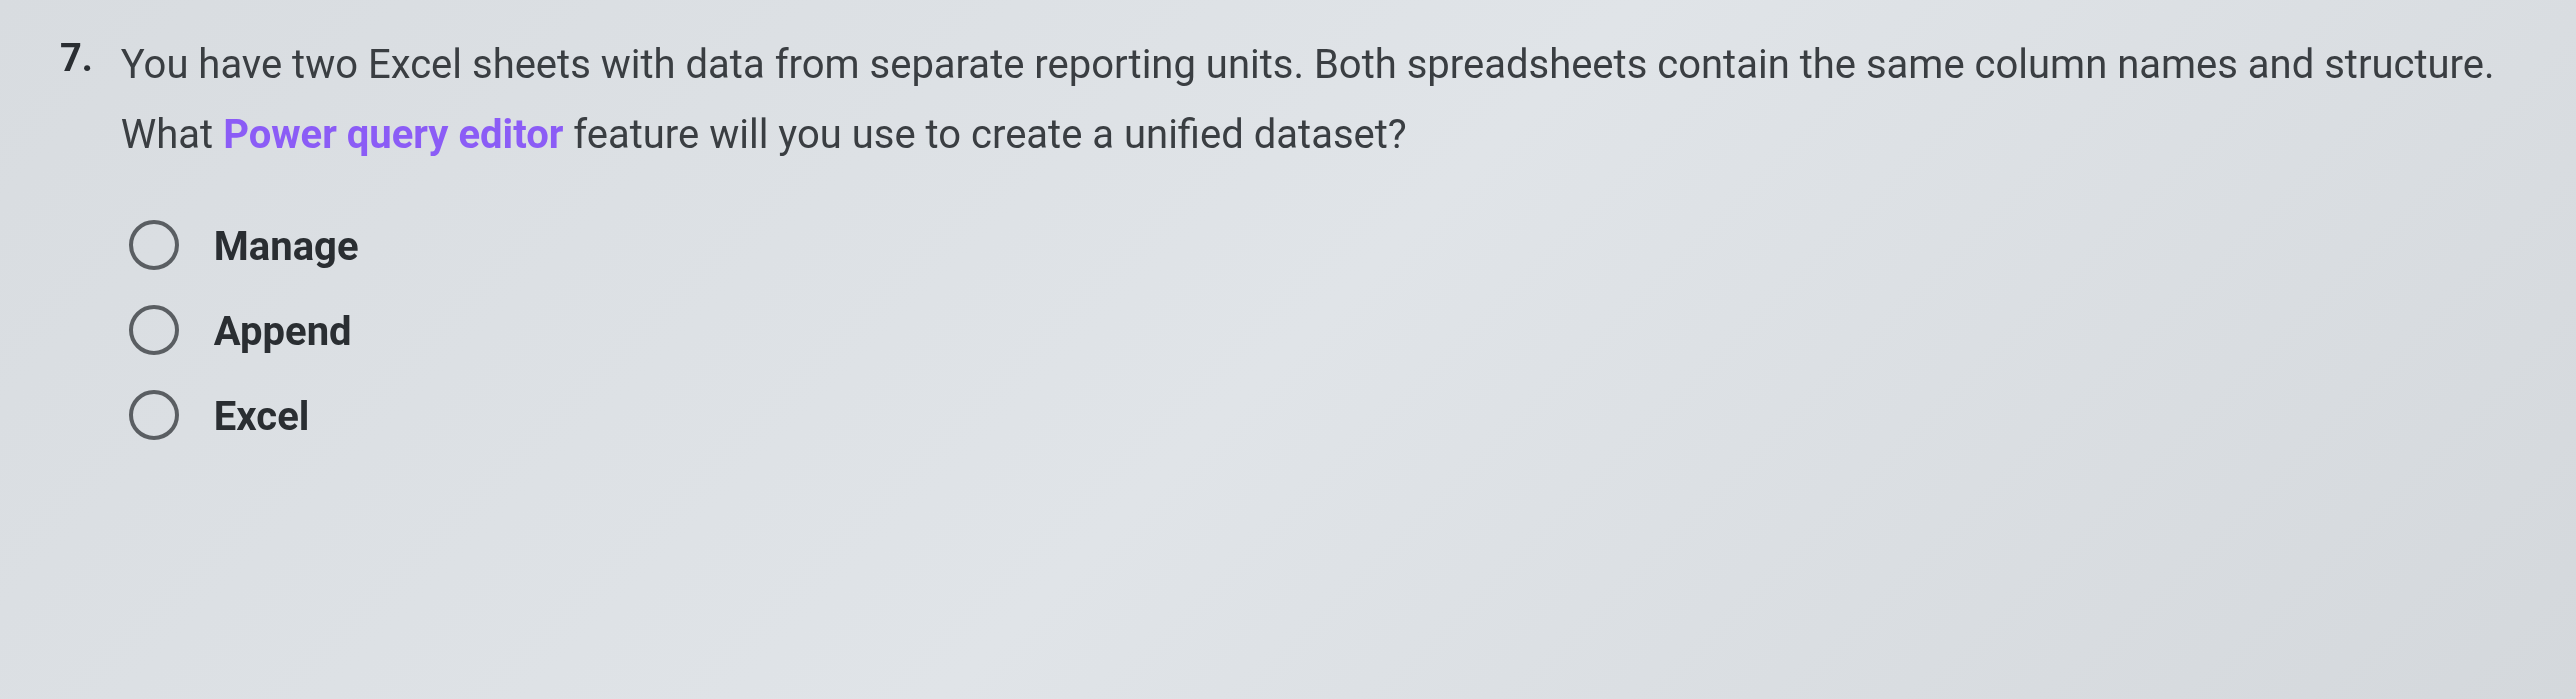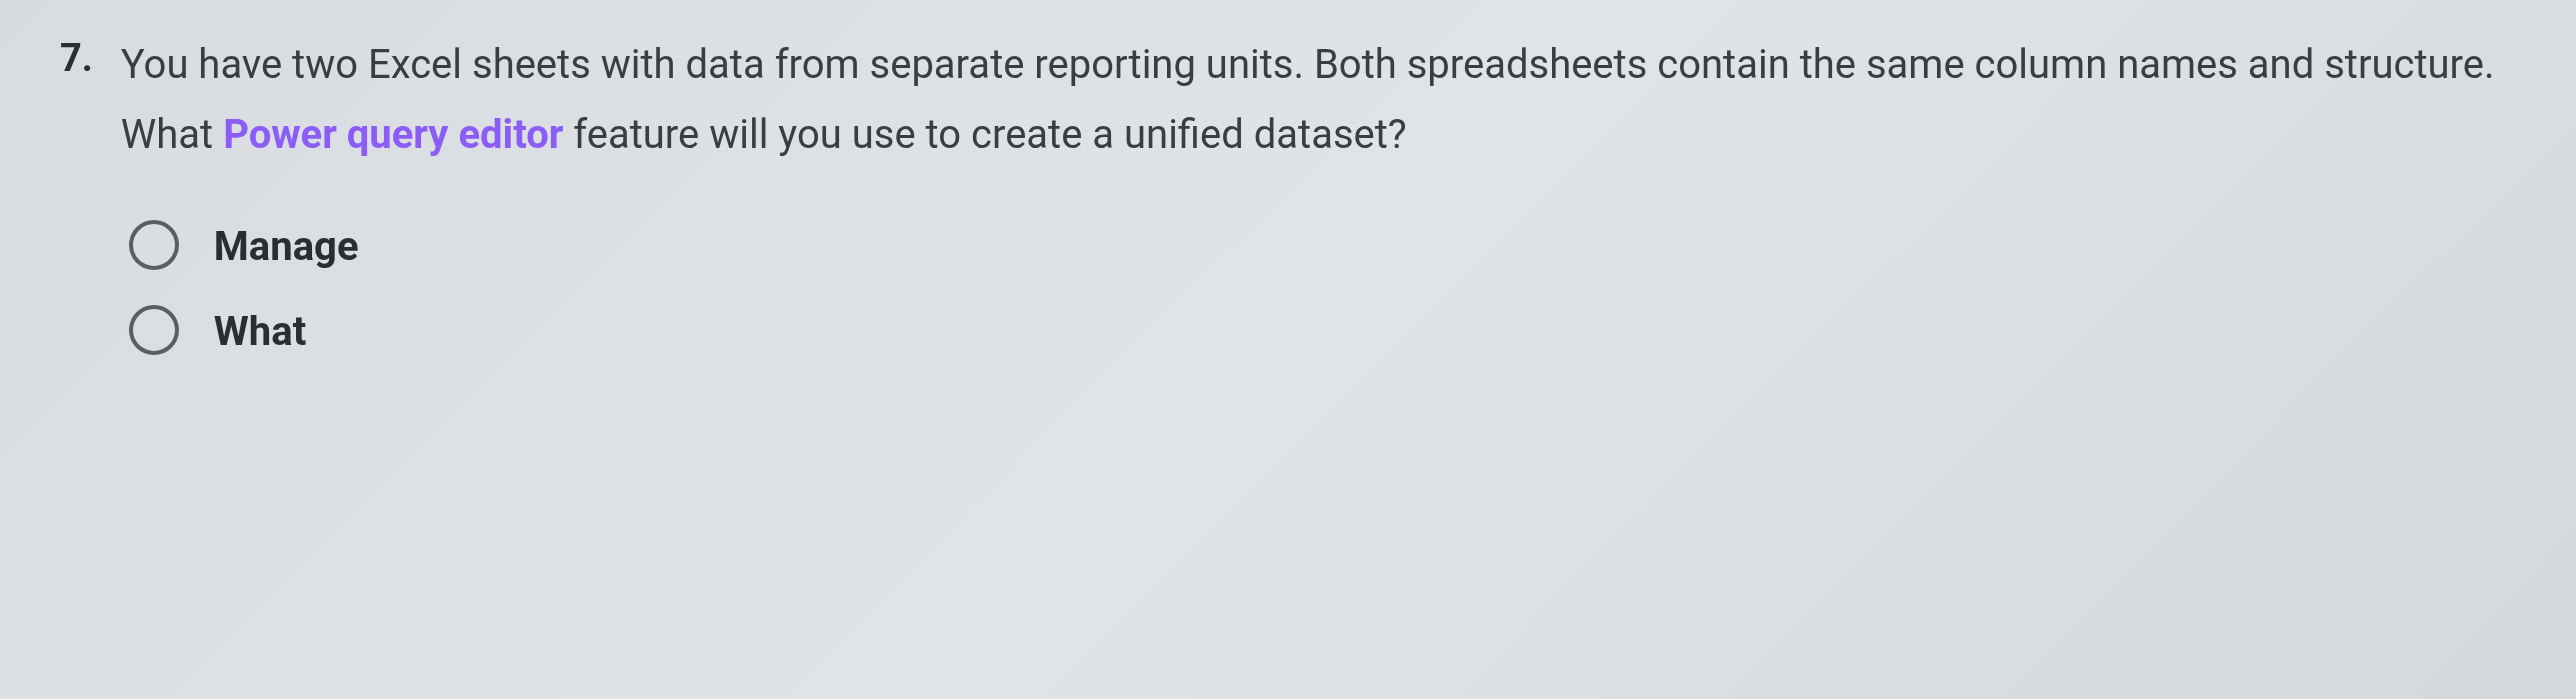--- a/index.html
+++ b/index.html
@@ -76,18 +76,22 @@
     <div class="question-text">
       <span>You have two Excel sheets with data from separate reporting units. Both spreadsheets contain the same column names and structure. What </span><span class="bold">Power query editor</span><span> feature will you use to create a unified dataset?</span>
     </div>
     <div class="options">
       <div class="option">
         <div class="radio-circle"></div>
         <div class="option-label">Manage</div>
       </div>
       <div class="option">
         <div class="radio-circle"></div>
-        <div class="option-label">What</div>
+        <div class="option-label">Append</div>
+      </div>
+      <div class="option">
+        <div class="radio-circle"></div>
+        <div class="option-label">Excel</div>
       </div>
     </div>
   </div>
 </div>
 
 
 </body></html>

